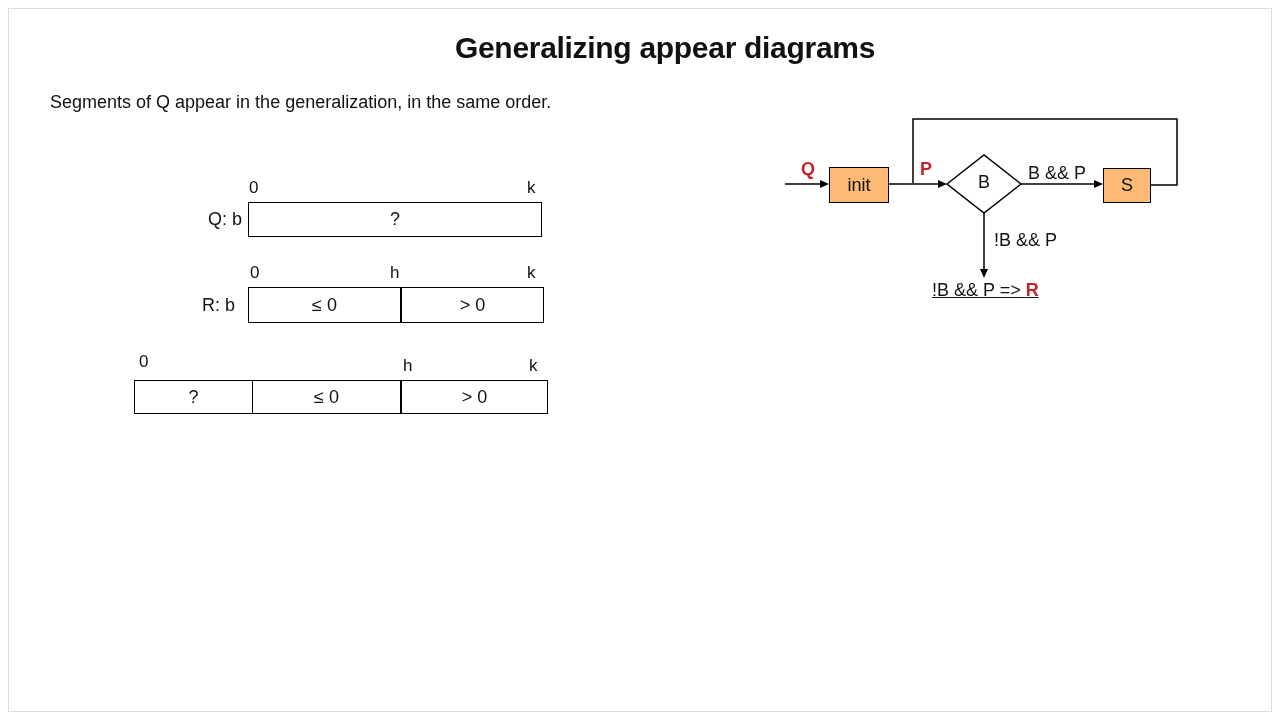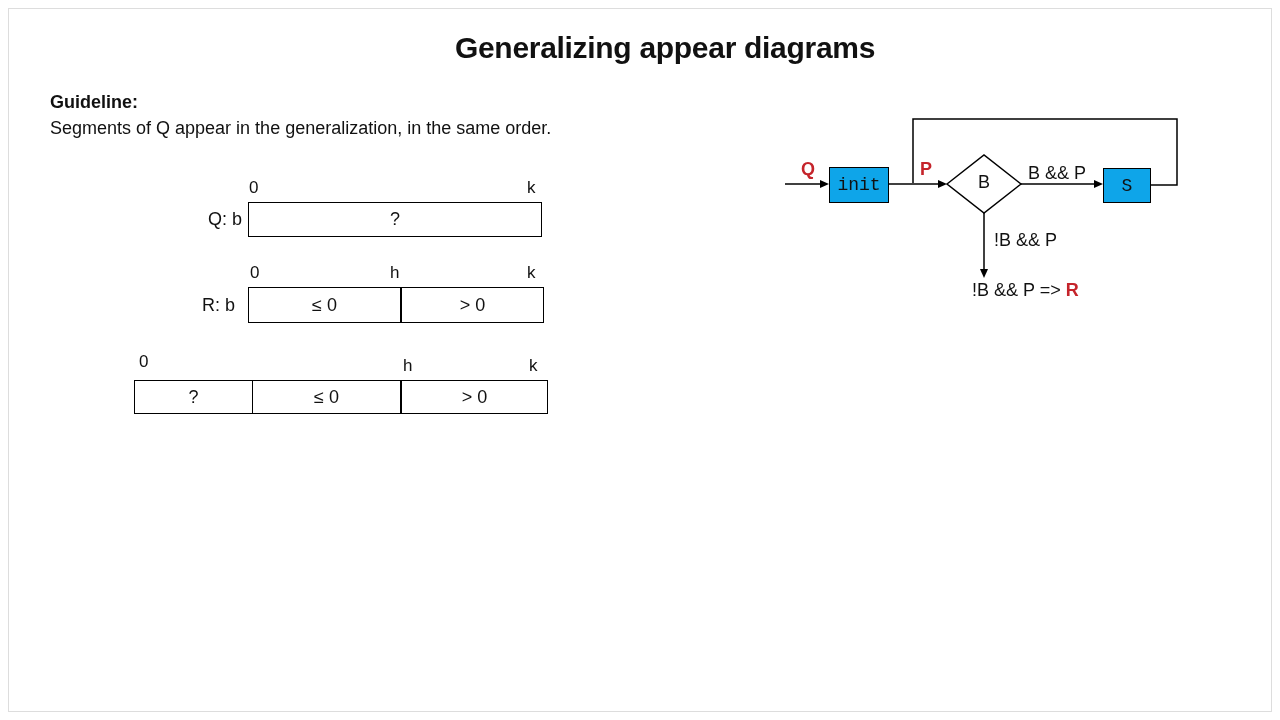--- a/index.html
+++ b/index.html
@@ -19,35 +19,34 @@
   .guideline { position:absolute; left:50px; top:90px; font-size:18px; line-height:25.5px; }
   .g-head { font-weight:700; }
   .tick { position:absolute; font-size:17px; line-height:20px; }
   .arr-label { position:absolute; font-size:18px; line-height:20px; text-align:right; }
   .arr-box { position:absolute; display:flex; border:1px solid #000; background:#fff; }
   .arr-cell { display:flex; align-items:center; justify-content:center; font-size:18px; }
   .div1 { border-left:1px solid #000; }
   .div2 { border-left:2px solid #000; }
   .node {
     position:absolute; display:flex; align-items:center; justify-content:center;
-    border:1.5px solid #000; background:#0ea5e9; font-size:18px;font-family:Liberation Mono, monospace;
+    border:1.5px solid #000; background:#fdba74; font-size:18px;
   }
   .lbl { position:absolute; font-size:18px; line-height:20px; white-space:nowrap; }
   .red { font-weight:700; }
   svg.lines { position:absolute; left:0; top:0; pointer-events:none; }
 </style>
 </head>
 <body>
 
 <div class="frame"></div>
 
 <div class="title">Generalizing appear diagrams</div>
 
 <div class="guideline">
-  <div class="g-head">Guideline:</div>
   <div>Segments of Q appear in the generalization, in the same order.</div>
 </div>
 
 <div class="tick" style="left:249px;top:178px;">0</div>
 <div class="tick" style="left:527px;top:178px;">k</div>
 <div class="arr-label" style="left:178px;top:209px;width:64px;">Q: b</div>
 <div class="arr-box" style="left:248px;top:202px;width:294px;height:35px;">
   <div class="arr-cell" style="flex:1;">?</div>
 </div>
 
@@ -86,13 +85,13 @@
   </g>
 </svg>
 
 <div class="lbl red" style="left: 801px; top: 159px; color: rgb(197, 36, 43);">Q</div>
 <div class="node" style="left:829px;top:167px;width:60px;height:36px;">init</div>
 <div class="lbl red" style="left: 920px; top: 159px; color: rgb(197, 36, 43);">P</div>
 <div class="lbl" style="left:969px;top:172px;width:30px;text-align:center;">B</div>
 <div class="lbl" style="left:1028px;top:163px;width:72px;text-align:left;">B &amp;&amp; P</div>
 <div class="node" style="left:1103px;top:168px;width:48px;height:35px;">S</div>
 <div class="lbl" style="left:994px;top:230px;text-align:right;">!B &amp;&amp; P</div>
-<div class="lbl" style="left:972px;top:280px;"><span>!B &amp;&amp; P =&gt; </span><span class="red" style="color: rgb(197, 36, 43);">R</span></div>
+<div class="lbl" style="left:932px;top:280px;text-decoration:underline;"><span>!B &amp;&amp; P =&gt; </span><span class="red" style="color: rgb(197, 36, 43);">R</span></div>
 
 </body></html>

